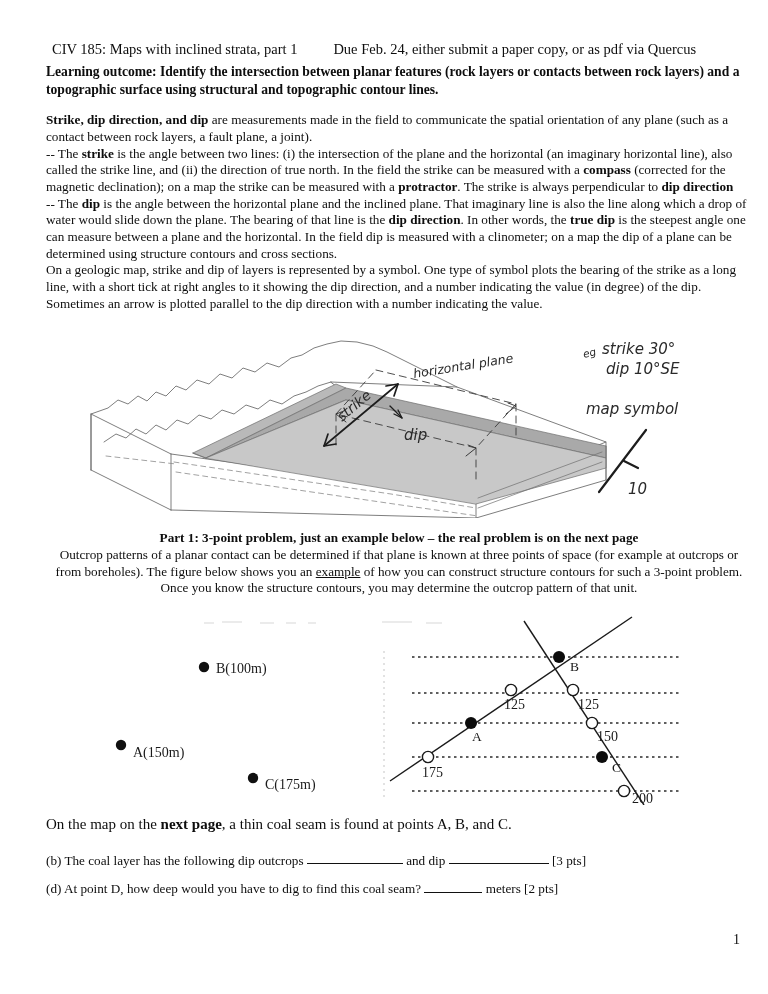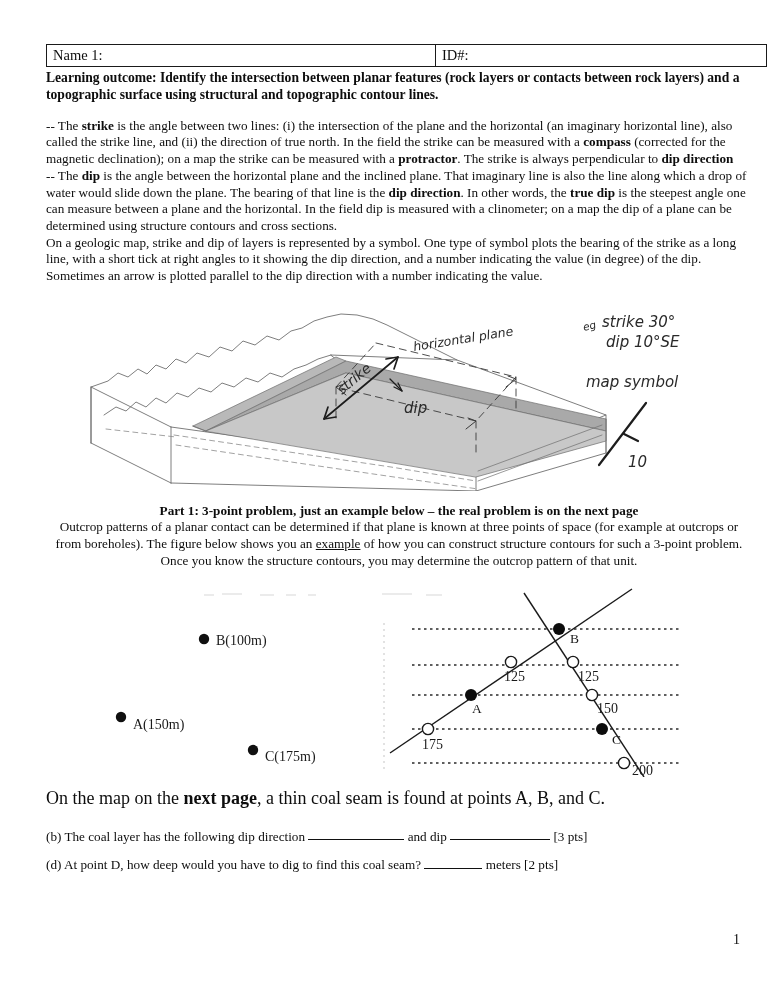--- a/index.html
+++ b/index.html
@@ -99,21 +99,21 @@
   .fig2 {
     position: relative;
     width: 706px;
     height: 200px;
     margin-top: 8px;
   }
   .fig2 svg { display: block; }
 
   
   .q-intro {
-    font-size: 18px;
+    font-size: 15px;
     line-height: 1.3;
     margin-top: 10px;
   }
   .q-list {
     margin-top: 16px;
     font-size: 13.2px;
     line-height: 1.3;
   }
   .q-item { margin-bottom: 11px; }
   .blank-long {
@@ -145,33 +145,34 @@
   }
 
   .hand { font-family: "DejaVu Sans", sans-serif; }
 </style>
 </head>
 <body>
 
 <div class="page">
   <div class="content">
 
+    <div class="header-row">
+      <span class="header-course">CIV 185: Maps with inclined strata, part 1</span>
+      <span class="header-due">Due Feb. 24, either submit a paper copy, or as pdf via Quercus</span>
+    </div>
 
     <table class="name-table">
       <tbody>
-        <tr>
-          <td class="col-name">Name 1:</td>
-          <td class="col-id">ID#:</td>
-        </tr>
       </tbody>
     </table>
 
     <div class="lo">Learning outcome:  Identify the intersection between planar features (rock layers or contacts between rock layers) and a topographic surface using structural and topographic contour lines.</div>
 
     <div class="body-para">
+      <p><b>Strike, dip direction, and dip</b><span> are measurements made in the field to communicate the spatial orientation of any plane (such as a contact between rock layers, a fault plane, a joint).</span></p>
       <p><span>-- The </span><b>strike</b><span> is the angle between two lines: (i) the intersection of the plane and the horizontal (an imaginary horizontal line), also called the strike line, and (ii) the direction of true north. In the field the strike can be measured with a </span><b>compass</b><span> (corrected for the magnetic declination); on a map the strike can be measured with a </span><b>protractor</b><span>. The strike is always perpendicular to </span><b>dip direction</b></p>
       <p><span>-- The </span><b>dip</b><span> is the angle between the horizontal plane and the inclined plane. That imaginary line is also the line along which a drop of water would slide down the plane.  The bearing of that line is the </span><b>dip direction</b><span>. In other words, the </span><b>true dip</b><span> is the steepest angle one can measure between a plane and the horizontal. In the field dip is measured with a clinometer; on a map the dip of a plane can be determined using structure contours and cross sections.</span></p>
       <p>On a geologic map, strike and dip of layers is represented by a symbol. One type of symbol plots the bearing of the strike as a long line, with a short tick at right angles to it showing the dip direction, and a number indicating the value (in degree) of the dip. Sometimes an arrow is plotted parallel to the dip direction with a number indicating the value.</p>
     </div>
 
     <div class="fig1">
       <svg width="706" height="196" viewBox="0 0 706 196">
         <g fill="none" stroke="#6f6f6f" stroke-width="0.9" stroke-linecap="round" stroke-linejoin="round">
 
           <path d="M45 148 L45 92 L62 86 L72 78 L82 82 L92 74 L101 79 L110 70
@@ -323,21 +324,21 @@
       </svg>
     </div>
 
     <div class="q-intro">
       <span>On the map on the </span><b>next page</b><span>, a thin coal seam is found at points A, B, and C.</span>
     </div>
 
     <div class="q-list">
 
       <div class="q-item">
-        <span>(b) The coal layer has the following dip direction </span><span class="blank-long"></span><span> and dip </span><span class="blank-med"></span><span> [3 pts]</span>
+        <span>(b) The coal layer has the following dip outcrops </span><span class="blank-long"></span><span> and dip </span><span class="blank-med"></span><span> [3 pts]</span>
       </div>
 
 
       <div class="q-item">
         <span>(d) At point D, how deep would you have to dig to find this coal seam? </span><span class="blank-short"></span><span> meters [2 pts]</span>
       </div>
 
     </div>
 
   </div>

